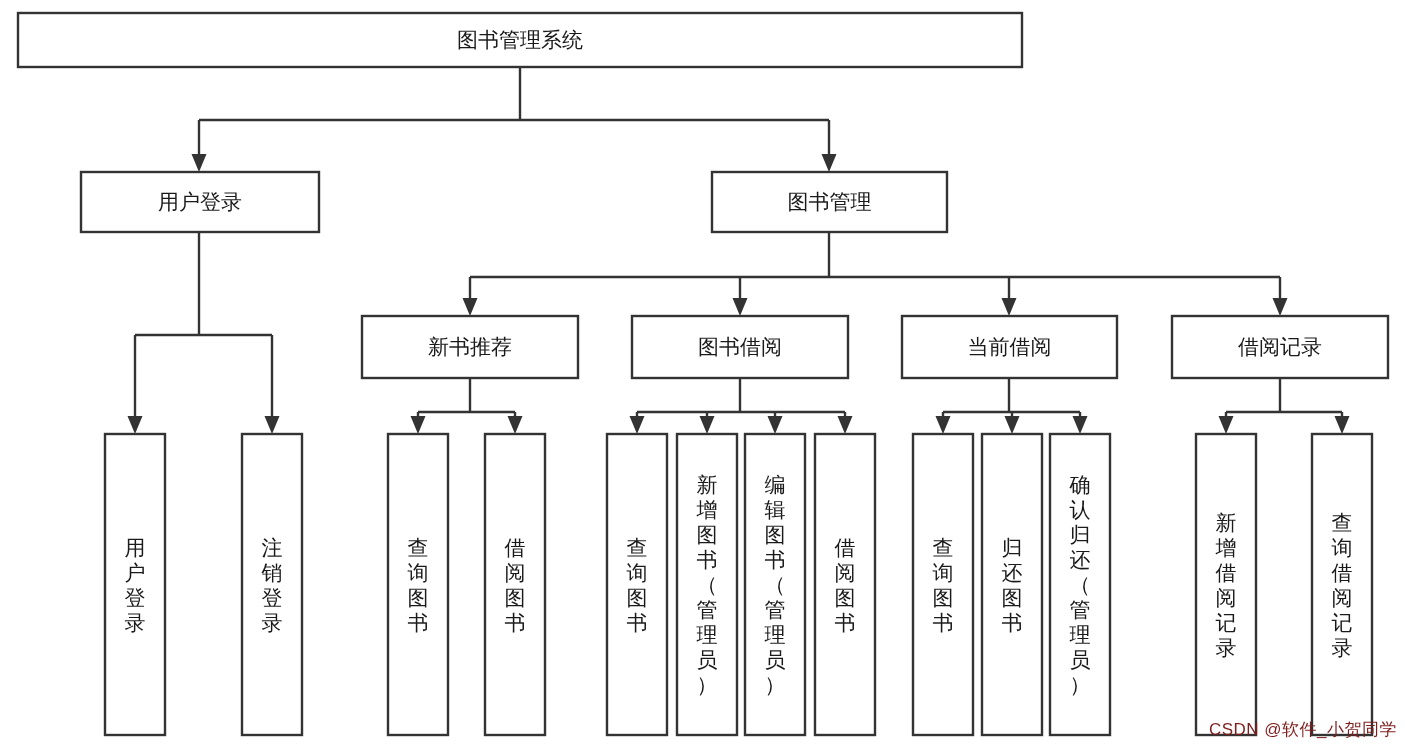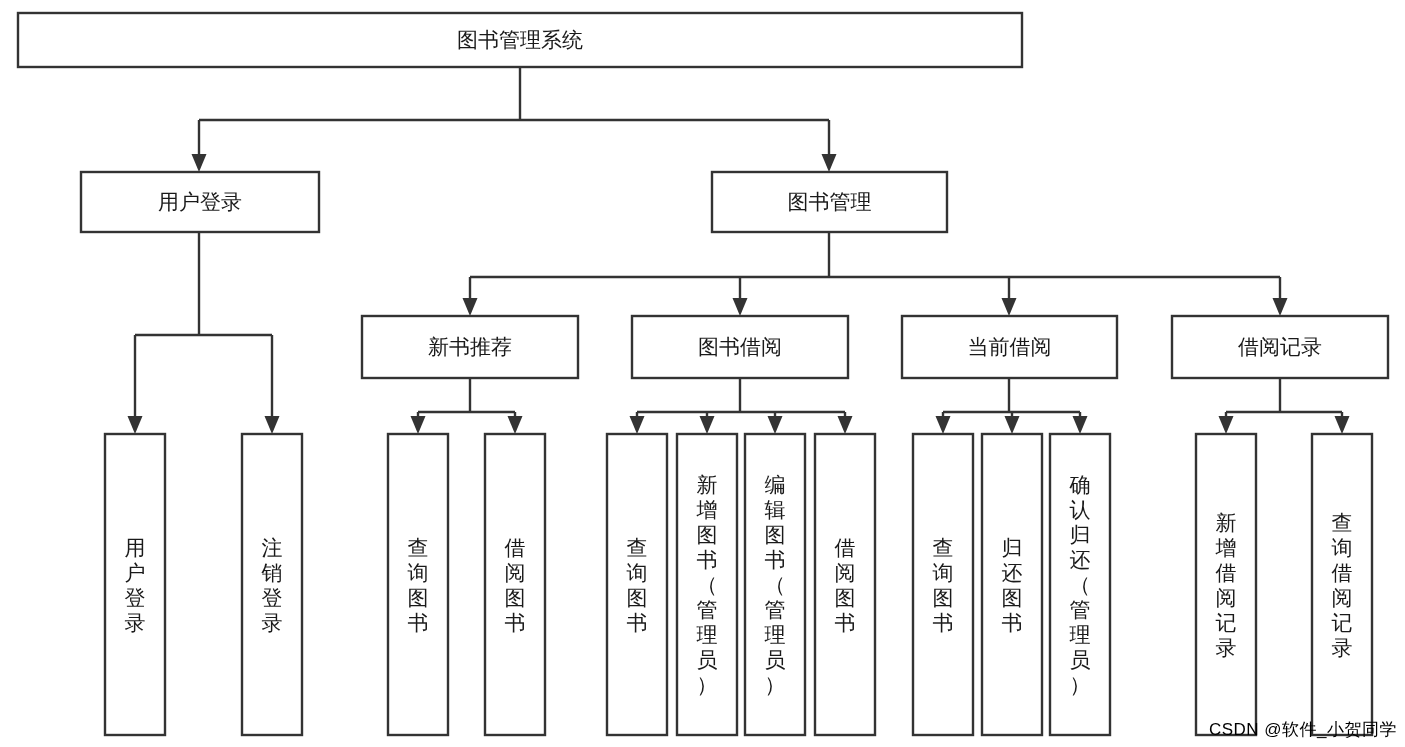--- a/index.html
+++ b/index.html
@@ -53,21 +53,21 @@
     font-size: 21px;
     fill: #1a1a1a;
     text-anchor: middle;
   }
   .watermark {
     position: absolute;
     right: 8px;
     bottom: 6px;
     font-family: "Liberation Sans", "DejaVu Sans", sans-serif;
     font-size: 17px;
-    color: #000000;
+    color: #7f1d1d;
     letter-spacing: 0.5px;
     white-space: nowrap;
     user-select: none;
   }
 </style>
 </head>
 <body>
 
 <div id="diagram-root">
   <svg class="diagram-canvas" viewBox="0 0 1405 747" xmlns="http://www.w3.org/2000/svg">

